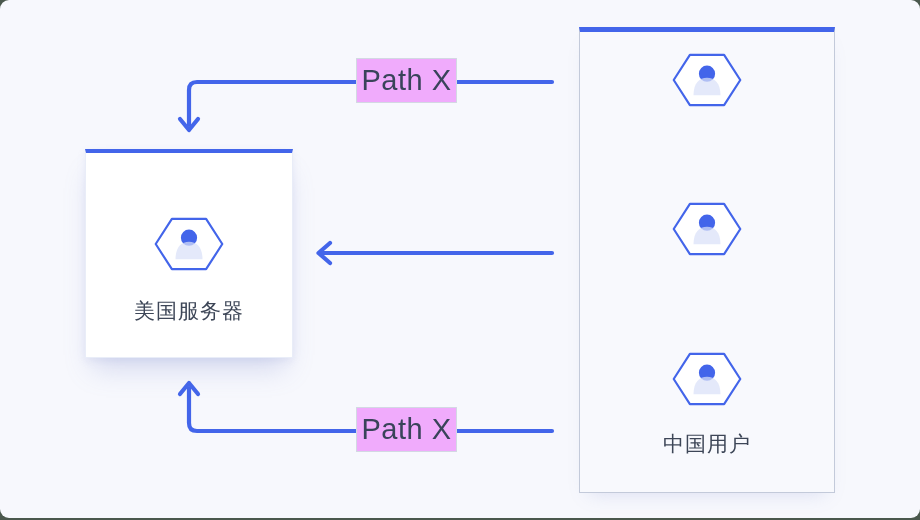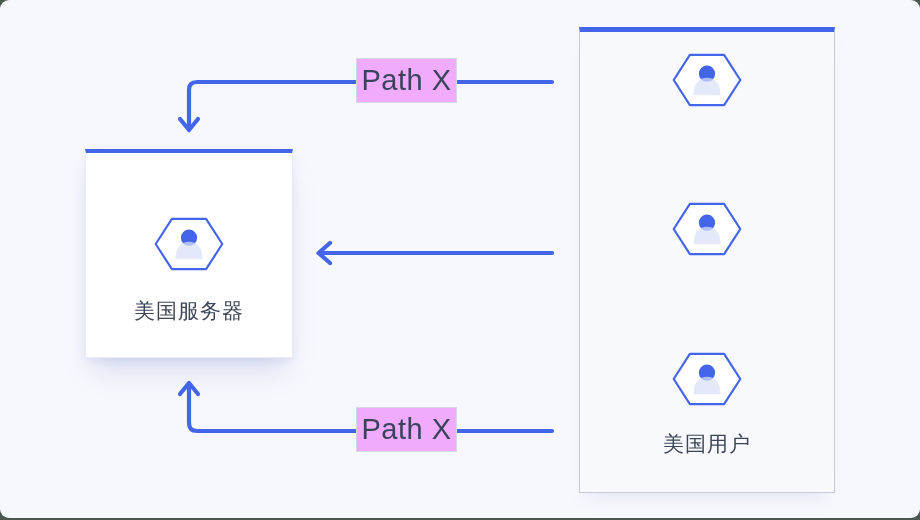--- a/index.html
+++ b/index.html
@@ -133,21 +133,21 @@
           <path class="torso" d="M25 48 C25 35 31 28.5 40 28.5 C49 28.5 55 35 55 48 Z"></path>
         </svg>
       </div>
 
       <div class="node">
         <svg class="hex-icon" viewBox="0 0 80 62">
           <path class="hex" d="M21 3 L59 3 L77 31 L59 59 L21 59 L3 31 Z"></path>
           <circle class="head" cx="40" cy="24" r="9"></circle>
           <path class="torso" d="M25 48 C25 35 31 28.5 40 28.5 C49 28.5 55 35 55 48 Z"></path>
         </svg>
-        <div class="node-label">美国用户</div>
+        <div class="node-label">中国用户</div>
       </div>
 
     </div>
 
     <div class="path-label top">Path X</div>
     <div class="path-label bottom">Path X</div>
 
   </div>
 </div>
 

